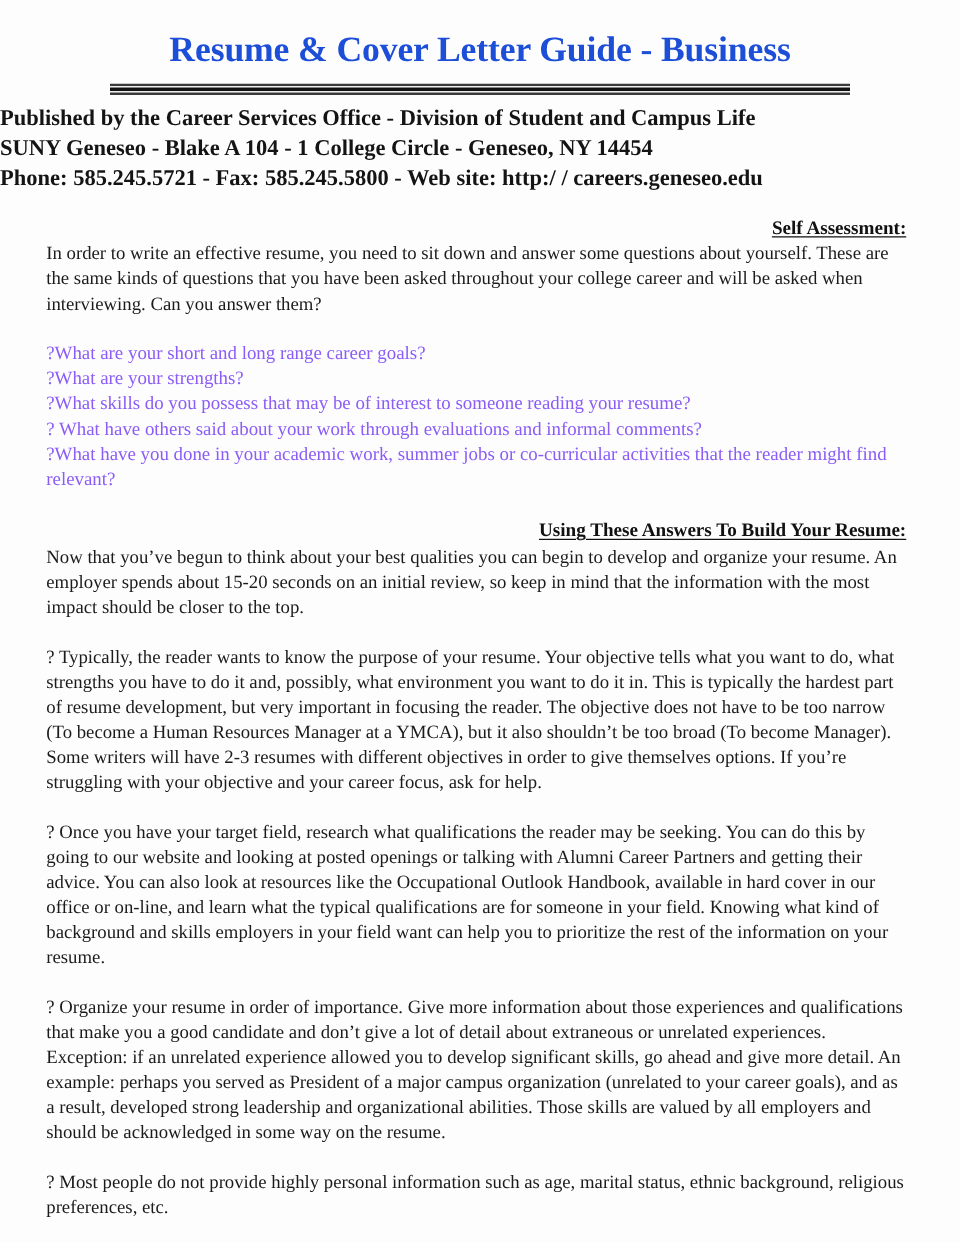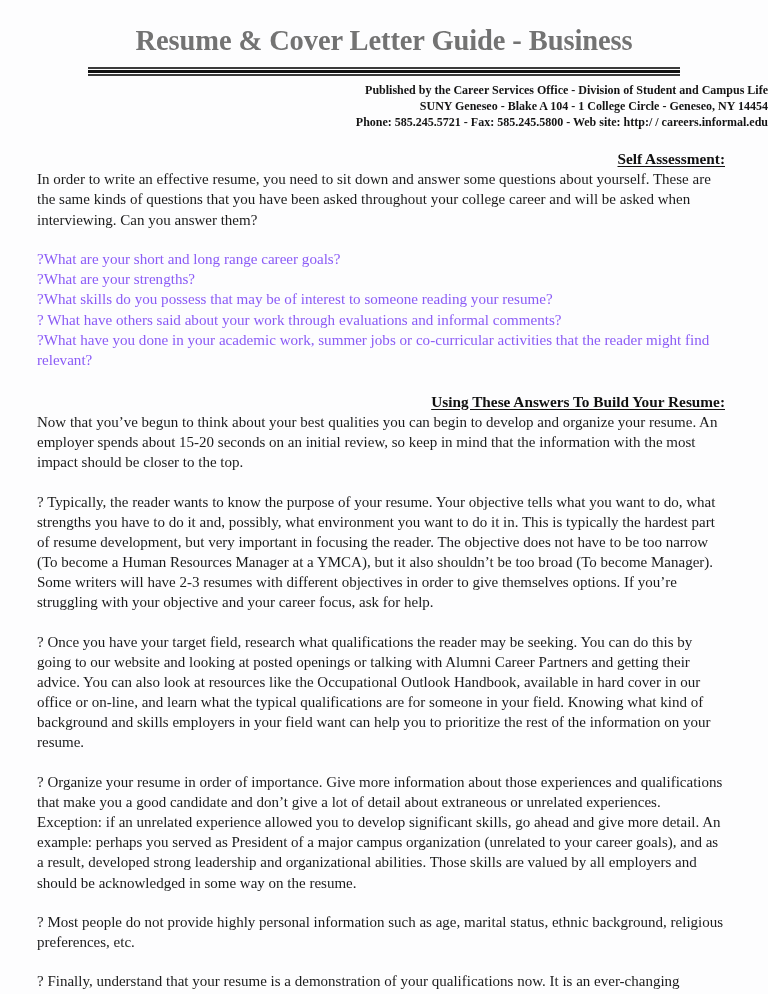--- a/index.html
+++ b/index.html
@@ -30,21 +30,21 @@
   }
   .doc-title {
     font-family: "Liberation Serif", "DejaVu Serif", serif;
     font-weight: bold;
     font-size: 28.5px;
     line-height: 1.08;
     letter-spacing: -0.1px;
     text-align: center;
     margin: 0;
     padding: 0 52px;
-    color: #737373;
+    color: #1d4ed8;
   }
 
   .rule-stack {
     width: 592px;
     margin: 10px auto 0 auto;
   }
   .rule-stack .r1 {
     height: 2px;
     background: #3a3a3a;
   }
@@ -59,25 +59,25 @@
   .rule-stack .gap2 {
     height: 1px;
     background: #fdfdfe;
   }
   .rule-stack .r3 {
     height: 2px;
     background: #3a3a3a;
   }
 
   .pub-block {
-    text-align: right;
+    text-align: left;
     margin-top: 7px;
     font-family: "Liberation Serif", "DejaVu Serif", serif;
     font-weight: bold;
-    font-size: 12px;
+    font-size: 18px;
     line-height: 1.33;
     color: #141414;
   }
   .pub-block .pub-line {
     white-space: nowrap;
   }
 
   
   .body-area {
     margin-top: 18px;
@@ -131,21 +131,21 @@
       <div class="r1"></div>
       <div class="gap1"></div>
       <div class="r2"></div>
       <div class="gap2"></div>
       <div class="r3"></div>
     </div>
 
     <div class="pub-block">
       <div class="pub-line">Published by the Career Services Office -  Division of Student and Campus Life</div>
       <div class="pub-line">SUNY Geneseo - Blake A 104 - 1 College Circle - Geneseo, NY 14454</div>
-      <div class="pub-line">Phone:  585.245.5721 - Fax:  585.245.5800 - Web site:  http:/ / careers.informal.edu</div>
+      <div class="pub-line">Phone:  585.245.5721 - Fax:  585.245.5800 - Web site:  http:/ / careers.geneseo.edu</div>
     </div>
   </div>
 
   <div class="body-area">
 
     <div>
       <div class="sec-heading">Self Assessment:</div>
       <p class="para">In order to write an effective resume, you need to sit down and answer some questions about yourself.  These are the same kinds of questions that you have been asked throughout your college career and will be asked when interviewing.  Can you answer them?</p>
 
       <div class="gap-md"></div>

